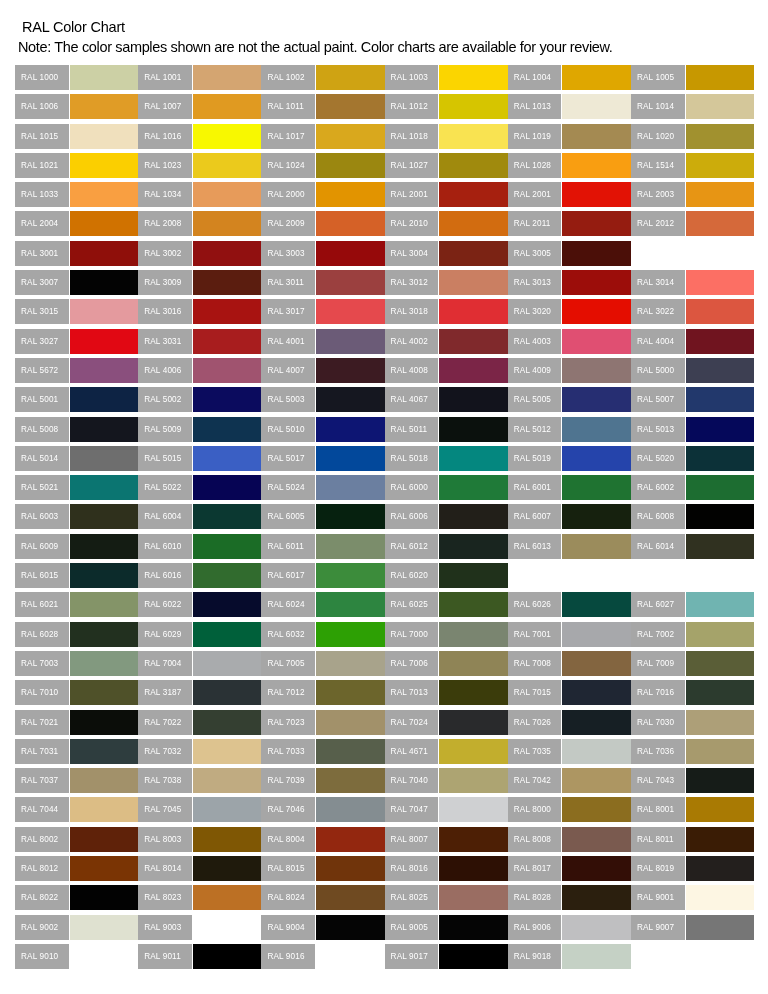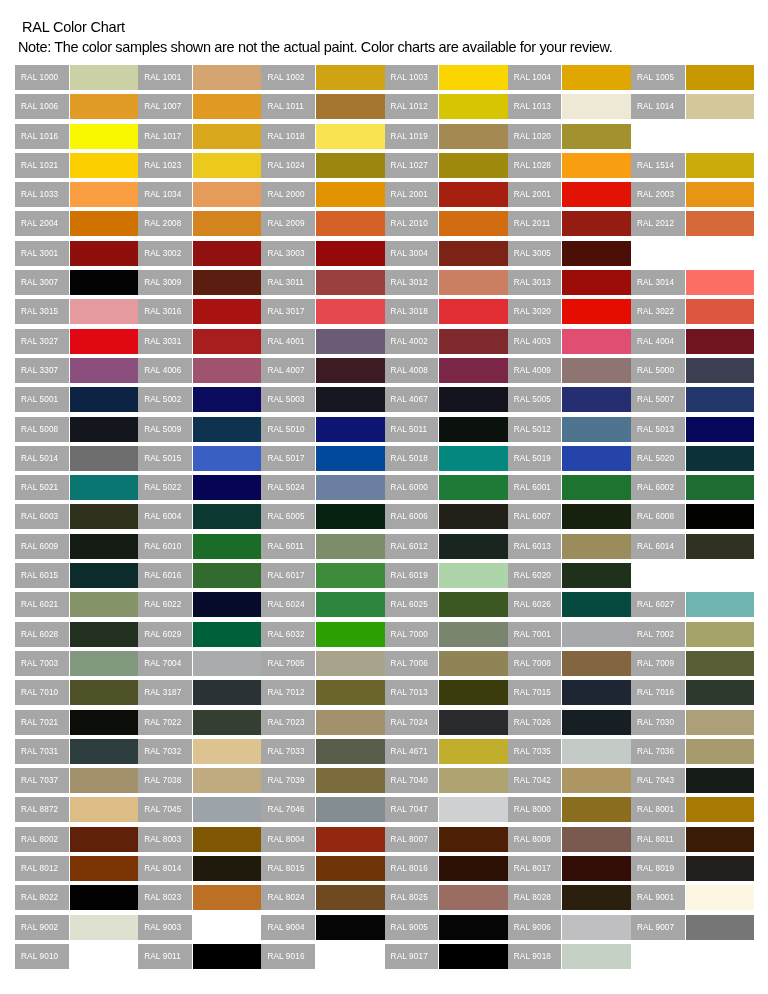--- a/index.html
+++ b/index.html
@@ -142,20 +142,24 @@
           <div class="swatch-label">RAL 1013</div>
           <div class="swatch-color" style="background: rgb(238, 233, 213);"></div>
         </div>
         <div class="cell">
           <div class="swatch-label">RAL 1014</div>
           <div class="swatch-color" style="background: rgb(212, 199, 154);"></div>
         </div>
       </div>
       <div class="row">
         <div class="cell">
+          <div class="swatch-label">RAL 1015</div>
+          <div class="swatch-color" style="background: rgb(240, 224, 189);"></div>
+        </div>
+        <div class="cell">
           <div class="swatch-label">RAL 1016</div>
           <div class="swatch-color" style="background: rgb(248, 248, 0);"></div>
         </div>
         <div class="cell">
           <div class="swatch-label">RAL 1017</div>
           <div class="swatch-color" style="background: rgb(217, 168, 29);"></div>
         </div>
         <div class="cell">
           <div class="swatch-label">RAL 1018</div>
           <div class="swatch-color" style="background: rgb(249, 227, 81);"></div>
@@ -342,21 +346,21 @@
           <div class="swatch-label">RAL 4003</div>
           <div class="swatch-color" style="background: rgb(224, 79, 114);"></div>
         </div>
         <div class="cell">
           <div class="swatch-label">RAL 4004</div>
           <div class="swatch-color" style="background: rgb(112, 20, 31);"></div>
         </div>
       </div>
       <div class="row">
         <div class="cell">
-          <div class="swatch-label">RAL 3307</div>
+          <div class="swatch-label">RAL 5672</div>
           <div class="swatch-color" style="background: rgb(138, 79, 125);"></div>
         </div>
         <div class="cell">
           <div class="swatch-label">RAL 4006</div>
           <div class="swatch-color" style="background: rgb(160, 83, 111);"></div>
         </div>
         <div class="cell">
           <div class="swatch-label">RAL 4007</div>
           <div class="swatch-color" style="background: rgb(60, 27, 34);"></div>
         </div>
@@ -536,24 +540,20 @@
         </div>
         <div class="cell">
           <div class="swatch-label">RAL 6016</div>
           <div class="swatch-color" style="background: rgb(49, 107, 46);"></div>
         </div>
         <div class="cell">
           <div class="swatch-label">RAL 6017</div>
           <div class="swatch-color" style="background: rgb(60, 140, 59);"></div>
         </div>
         <div class="cell">
-          <div class="swatch-label">RAL 6019</div>
-          <div class="swatch-color" style="background: rgb(174, 213, 169);"></div>
-        </div>
-        <div class="cell">
           <div class="swatch-label">RAL 6020</div>
           <div class="swatch-color" style="background: rgb(32, 49, 27);"></div>
         </div>
       </div>
       <div class="row">
         <div class="cell">
           <div class="swatch-label">RAL 6021</div>
           <div class="swatch-color" style="background: rgb(132, 148, 104);"></div>
         </div>
         <div class="cell">
@@ -728,21 +728,21 @@
           <div class="swatch-label">RAL 7042</div>
           <div class="swatch-color" style="background: rgb(173, 150, 98);"></div>
         </div>
         <div class="cell">
           <div class="swatch-label">RAL 7043</div>
           <div class="swatch-color" style="background: rgb(22, 28, 24);"></div>
         </div>
       </div>
       <div class="row">
         <div class="cell">
-          <div class="swatch-label">RAL 8872</div>
+          <div class="swatch-label">RAL 7044</div>
           <div class="swatch-color" style="background: rgb(220, 189, 133);"></div>
         </div>
         <div class="cell">
           <div class="swatch-label">RAL 7045</div>
           <div class="swatch-color" style="background: rgb(156, 164, 169);"></div>
         </div>
         <div class="cell">
           <div class="swatch-label">RAL 7046</div>
           <div class="swatch-color" style="background: rgb(132, 141, 145);"></div>
         </div>

